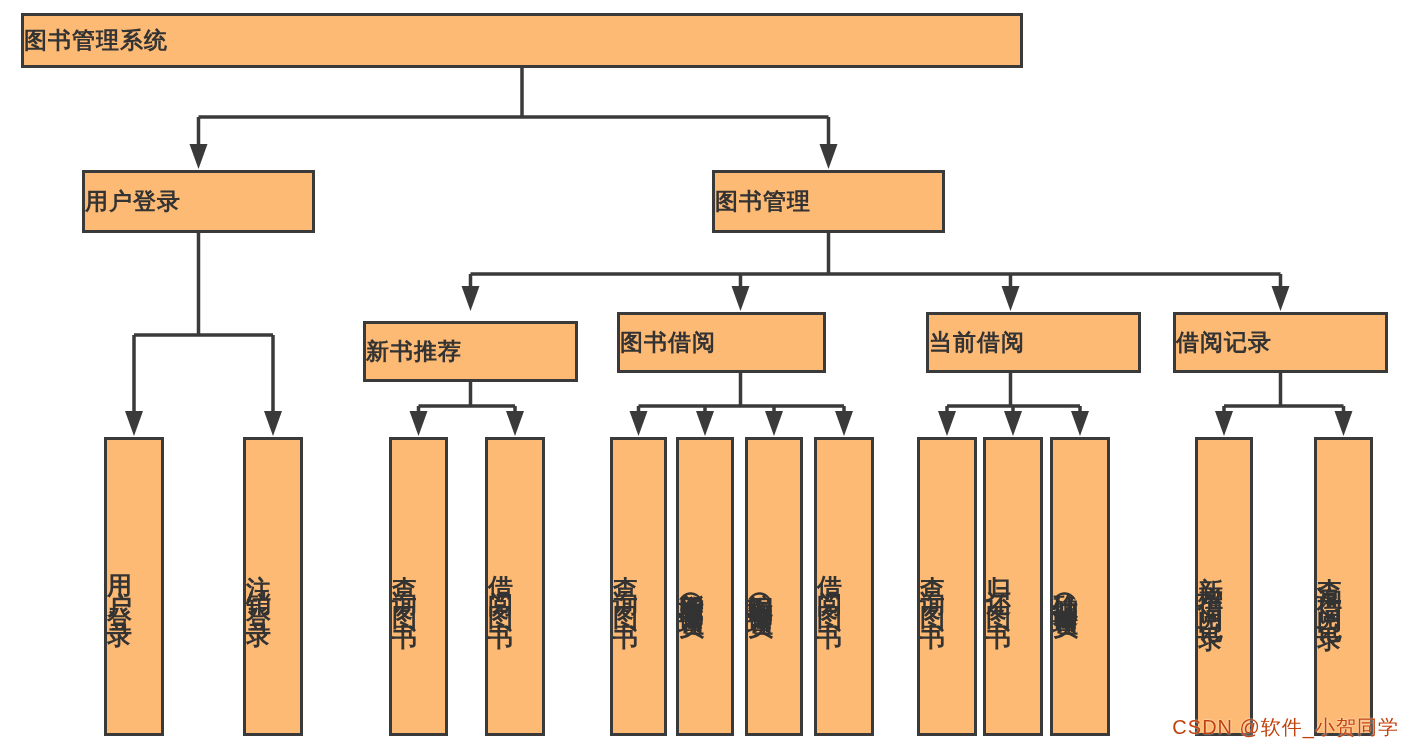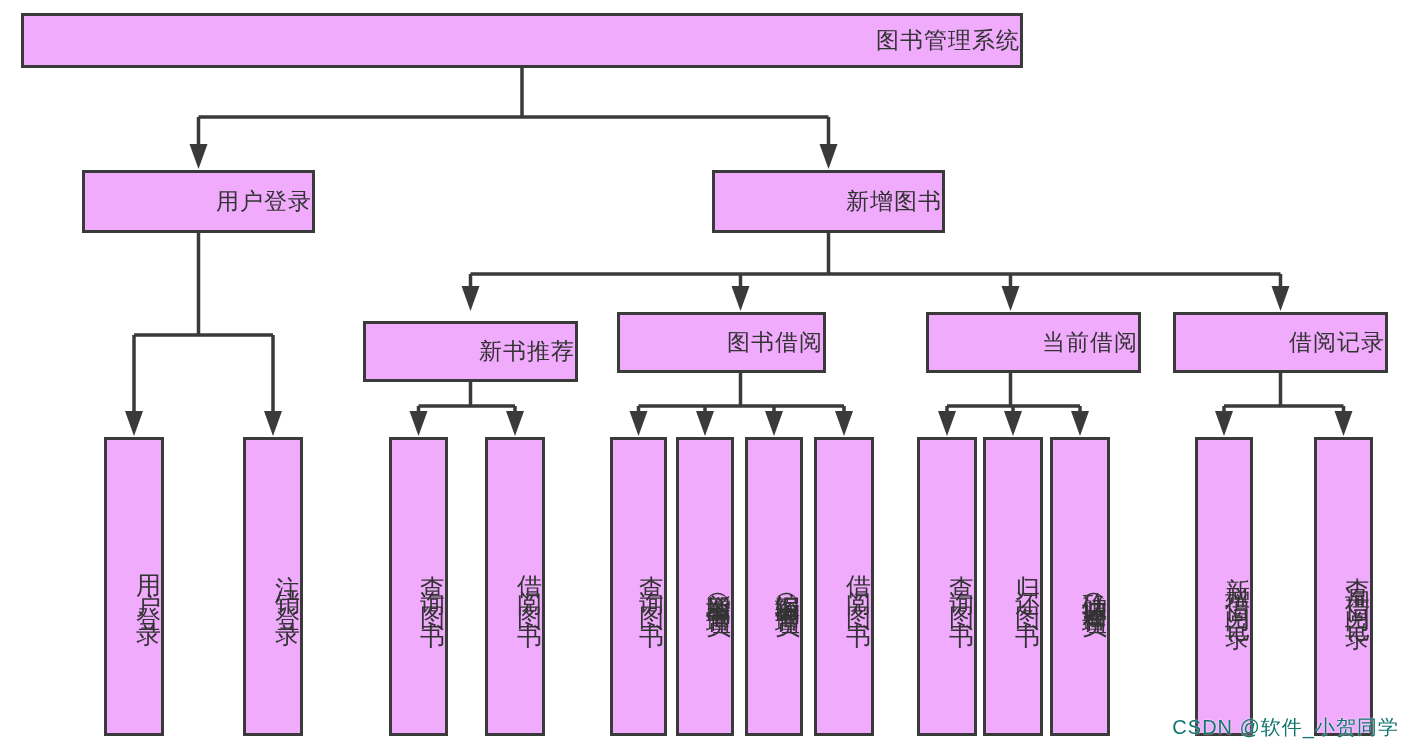--- a/index.html
+++ b/index.html
@@ -7,38 +7,39 @@
     position:relative;
     width:1405px;height:747px;
     background:#ffffff;
     font-family:"Liberation Sans","DejaVu Sans",sans-serif;
     overflow:hidden;
   }
   #wires{position:absolute;left:0;top:0;width:1405px;height:747px;}
   .node{
     position:absolute;
     box-sizing:border-box;
-    background:#f0abfc;
+    background:#fdba74;
     border:3px solid #3a3a3a;
-    display:flex;align-items:center;justify-content:flex-end;
+    display:flex;align-items:center;justify-content:flex-start;
     color:#333333;
+    font-weight:bold;
   }
   .node.h{font-size:23px;letter-spacing:1px;white-space:nowrap;}
   .node.v .vlabel{
     writing-mode:vertical-rl;
     text-orientation:mixed;
     font-size:25px;
     color:#333333;
     line-height:1;
   }
   #watermark{
     position:absolute;
     right:6px;bottom:6px;
     font-size:20px;
-    color:#0f766e;
+    color:#c2410c;
     text-shadow:0 0 2px #ffffff;
     letter-spacing:1px;
     white-space:nowrap;
   }
 </style>
 </head>
 <body>
 
 <div id="canvas">
   <svg id="wires" width="1405" height="747" viewBox="0 0 1405 747">
@@ -96,21 +97,21 @@
       <polygon points="1334.5,411 1352.5,411 1343.5,436" fill="#3a3a3a"></polygon>
     </svg>
   <div id="nodes">
       <div class="node h" style="left: 21px; top: 13px; width: 1002px; height: 55px;">
         <span>图书管理系统</span>
       </div>
       <div class="node h" style="left: 82px; top: 170px; width: 233px; height: 63px;">
         <span>用户登录</span>
       </div>
       <div class="node h" style="left: 712px; top: 170px; width: 233px; height: 63px;">
-        <span>新增图书</span>
+        <span>图书管理</span>
       </div>
       <div class="node h" style="left: 363px; top: 312px; width: 215px; height: 61px; margin-top: 9px;">
         <span>新书推荐</span>
       </div>
       <div class="node h" style="left: 617px; top: 312px; width: 209px; height: 61px;">
         <span>图书借阅</span>
       </div>
       <div class="node h" style="left: 926px; top: 312px; width: 215px; height: 61px;">
         <span>当前借阅</span>
       </div>

